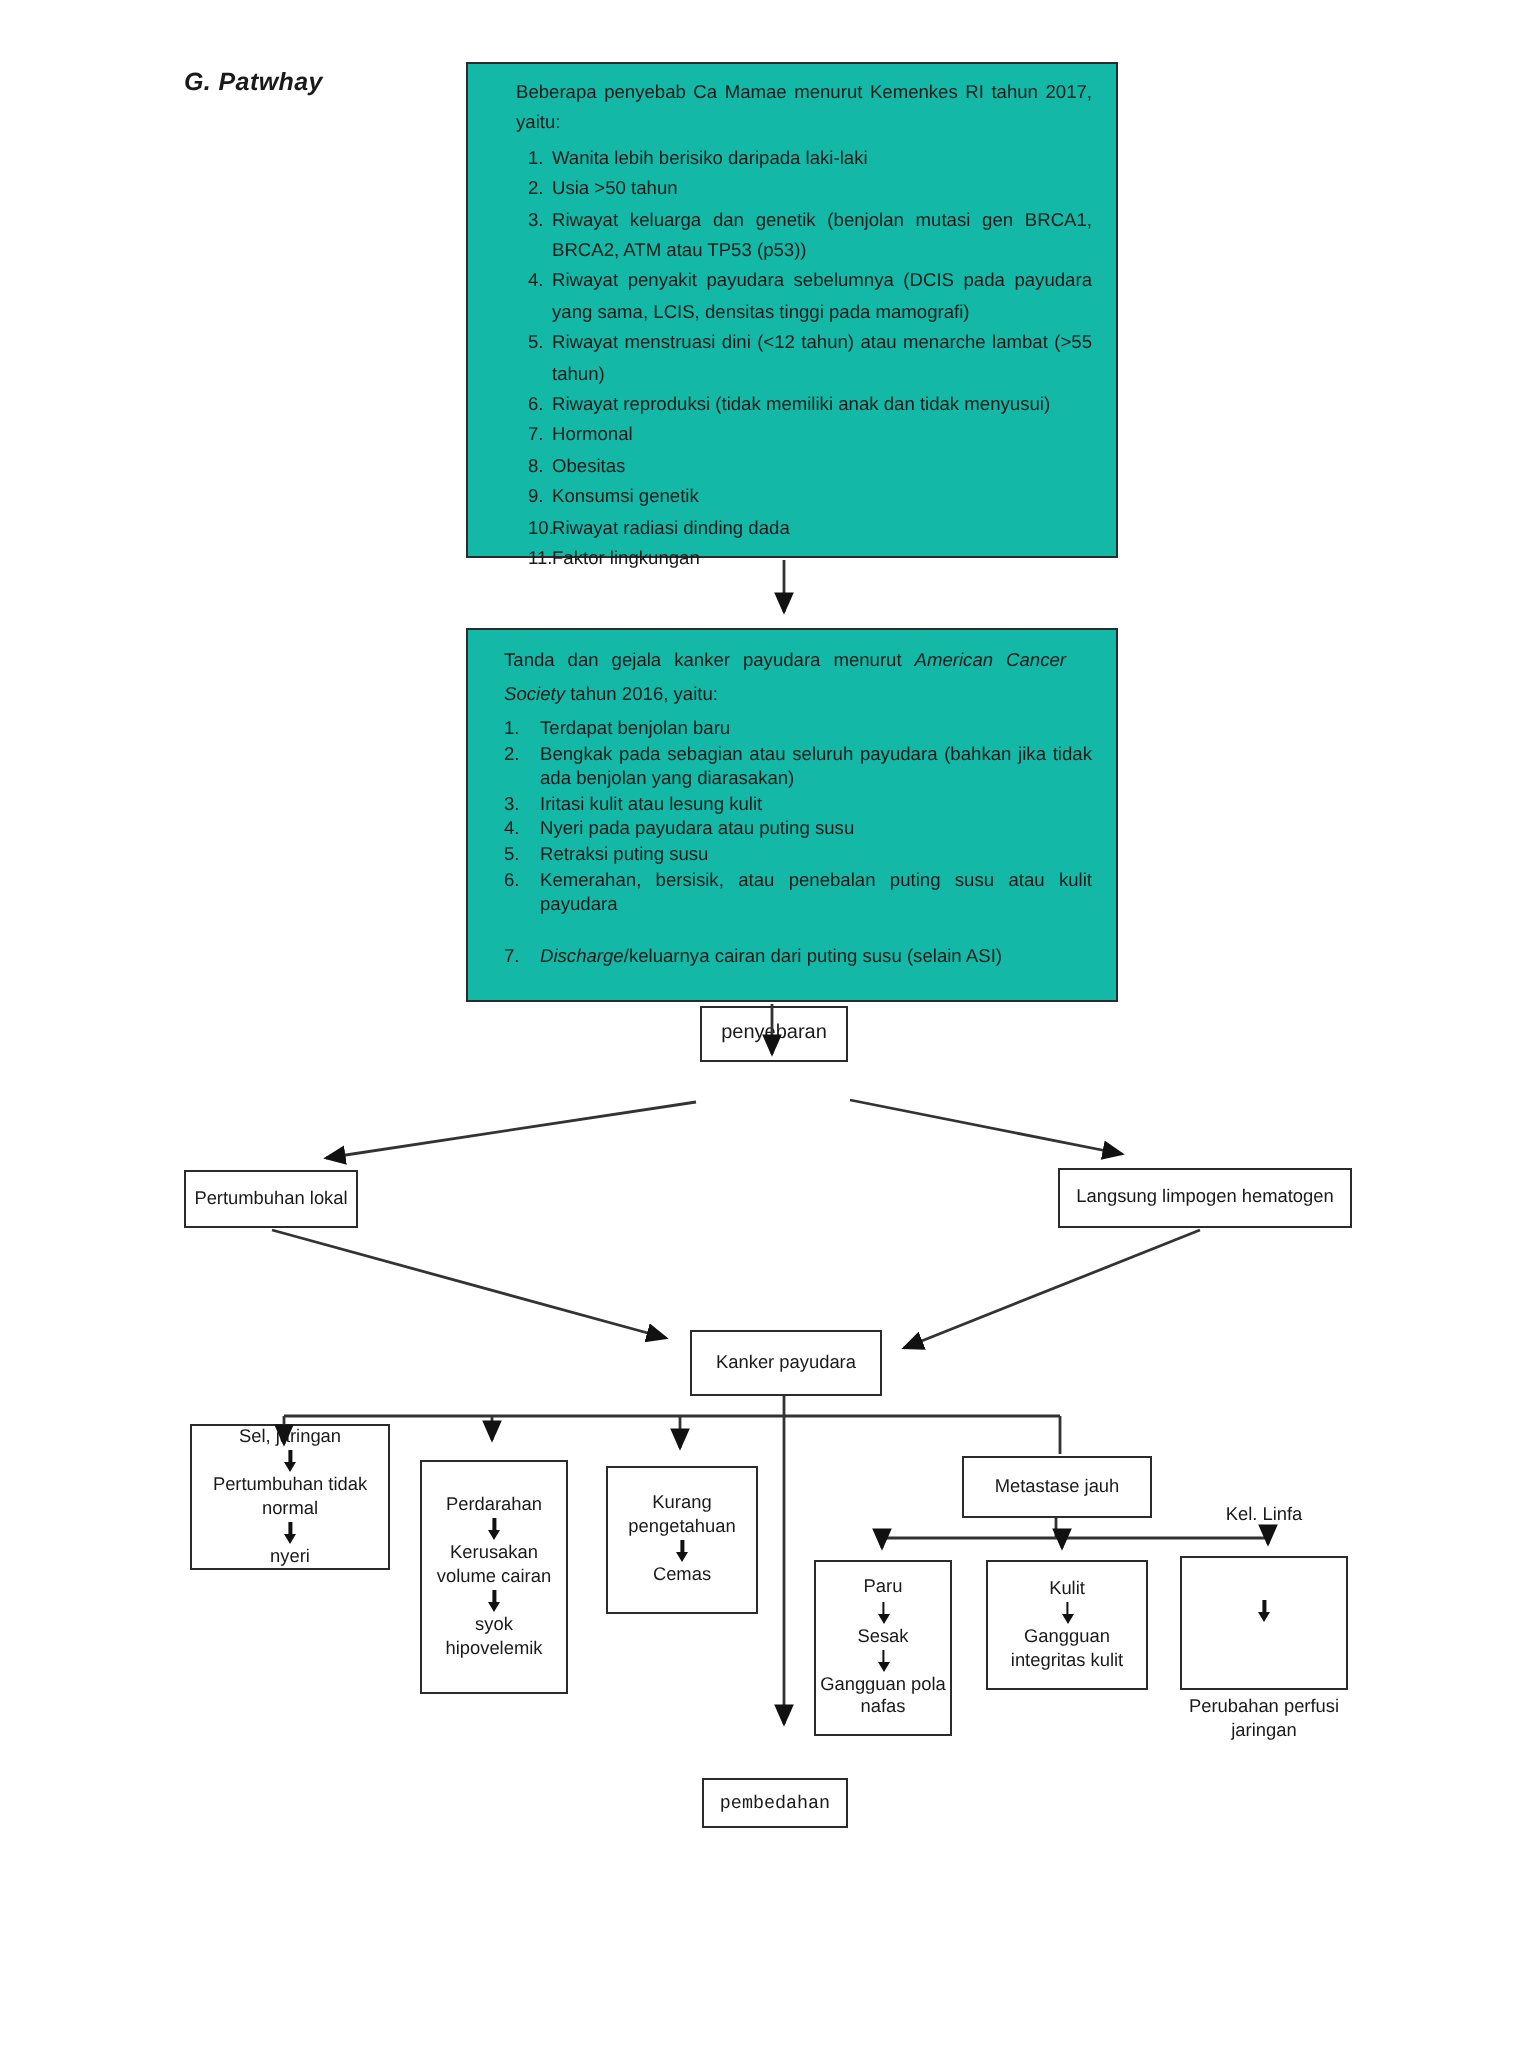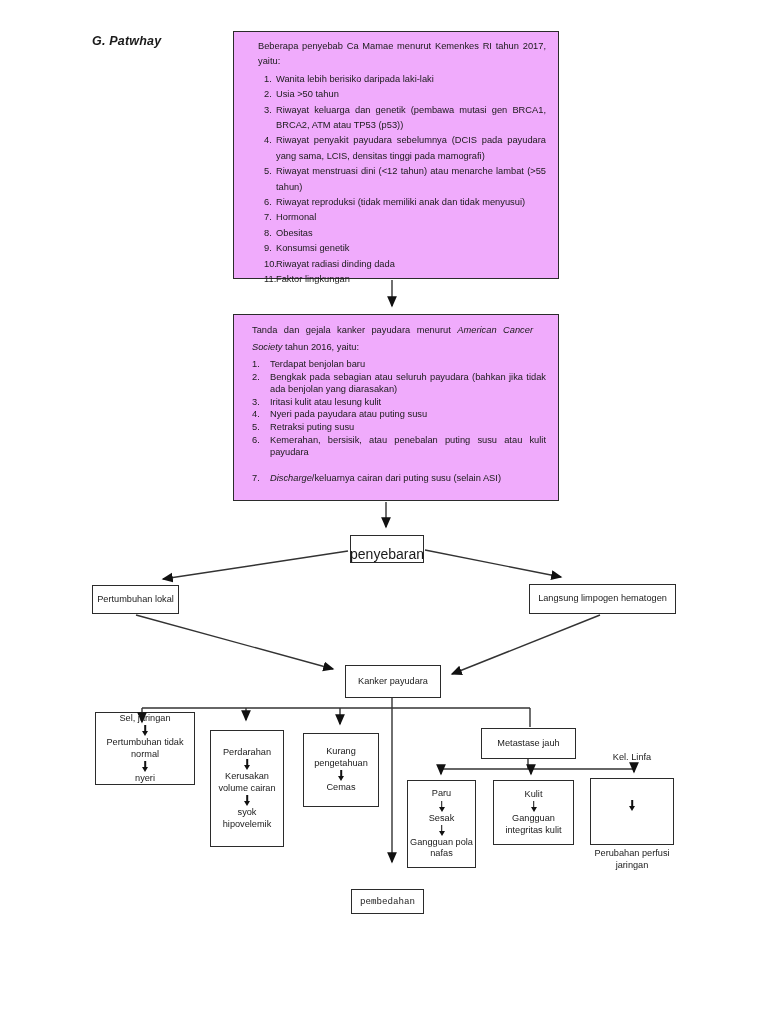--- a/index.html
+++ b/index.html
@@ -5,21 +5,21 @@
   html,body{margin:0;padding:0;background:#ffffff;}
   .page{
     position:relative;width:768px;height:1024px;background:#ffffff;
     font-family:"Liberation Sans","DejaVu Sans",sans-serif;color:#1a1a1a;overflow:hidden;
   }
   .heading{
     position:absolute;left:92px;top:34px;font-size:12.5px;font-weight:bold;font-style:italic;
     letter-spacing:.2px;
   }
   .tbox{
-    position:absolute;border:1.5px solid #2b2b2b;background:#f0abfc;box-sizing:border-box;
+    position:absolute;border:1.5px solid #2b2b2b;background:#14b8a6;box-sizing:border-box;
   }
   .bigbox{font-size:9.3px;line-height:15.4px;padding:7px 10px 4px 8px;}
   .bigbox .hdr{text-align:justify;margin-left:16px;margin-right:2px;}
   .bigbox2{font-size:9.3px;line-height:16.5px;padding:7px 10px 4px 10px;}
   .bigbox2 .hdr{text-align:justify;margin-left:8px;margin-right:15px;}
   .list{margin-top:2px;}
   .li-row{display:flex;align-items:flex-start;}
   .li-row .li-num{width:34px;flex:0 0 34px;padding-left:22px;box-sizing:border-box;}
   .li-row .li-text{flex:1;text-align:justify;padding-right:2px;}
   .list2{margin-top:3px;line-height:12.6px;}
@@ -49,21 +49,21 @@
         <div class="li-row">
           <span class="li-num">1.</span>
           <div class="li-text">Wanita lebih berisiko daripada laki-laki</div>
         </div>
         <div class="li-row">
           <span class="li-num">2.</span>
           <div class="li-text">Usia &gt;50 tahun</div>
         </div>
         <div class="li-row">
           <span class="li-num">3.</span>
-          <div class="li-text">Riwayat keluarga dan genetik (pembawa mutasi gen BRCA1, BRCA2, ATM atau TP53 (p53))</div>
+          <div class="li-text">Riwayat keluarga dan genetik (benjolan mutasi gen BRCA1, BRCA2, ATM atau TP53 (p53))</div>
         </div>
         <div class="li-row">
           <span class="li-num">4.</span>
           <div class="li-text">Riwayat penyakit payudara sebelumnya (DCIS pada payudara yang sama, LCIS, densitas tinggi pada mamografi)</div>
         </div>
         <div class="li-row">
           <span class="li-num">5.</span>
           <div class="li-text">Riwayat menstruasi dini (&lt;12 tahun) atau menarche lambat (&gt;55 tahun)</div>
         </div>
         <div class="li-row">
@@ -120,21 +120,21 @@
           <span class="li-num">6.</span>
           <div class="li-text">Kemerahan, bersisik, atau penebalan puting susu atau kulit payudara</div>
         </div>
       </div>
     <div class="li-row gapTop" style="line-height:12.6px;">
       <span class="li-num" style="width:26px;flex:0 0 26px;padding-left:8px;box-sizing:border-box;">7.</span>
       <div class="li-text"><span class="it">Discharge</span><span>/keluarnya cairan dari puting susu (selain ASI)</span></div>
     </div>
   </div>
 
-  <div class="node" style="left:350px;top:535px;width:74px;height:28px;font-size:14px;justify-content:flex-end;">
+  <div class="node" style="left:350px;top:503px;width:74px;height:28px;font-size:10px;">
     <span>penyebaran</span>
   </div>
 
   <div class="node" style="left:92px;top:585px;width:87px;height:29px;">
     <span>Pertumbuhan lokal</span>
   </div>
 
   <div class="node" style="left:529px;top:584px;width:147px;height:30px;">
     <span>Langsung limpogen hematogen</span>
   </div>

